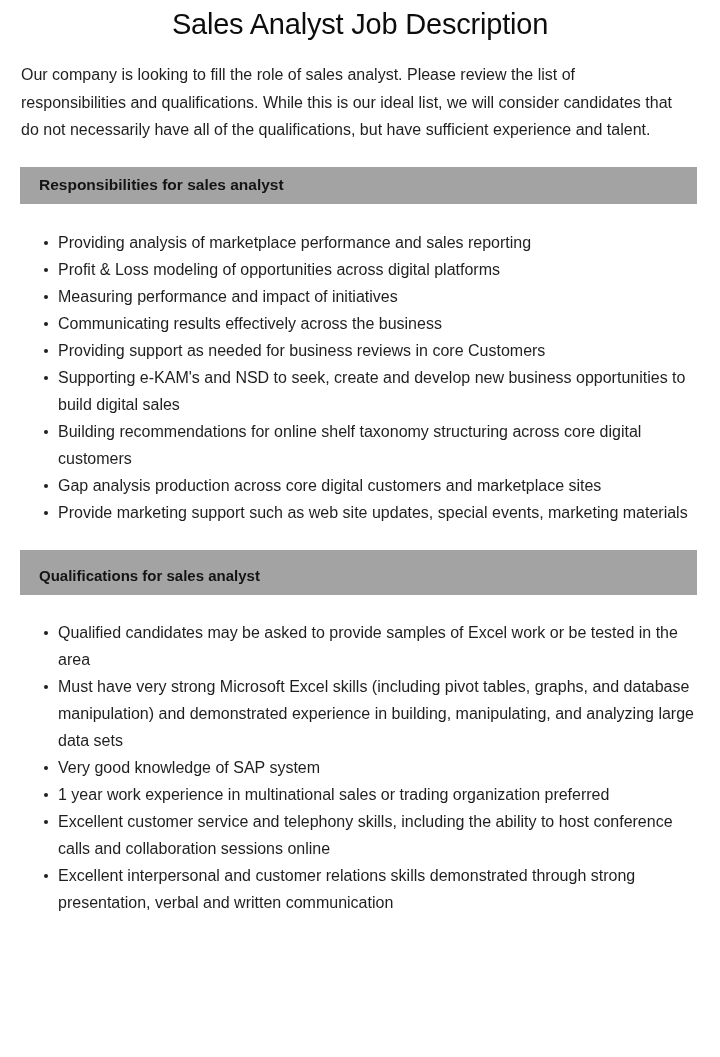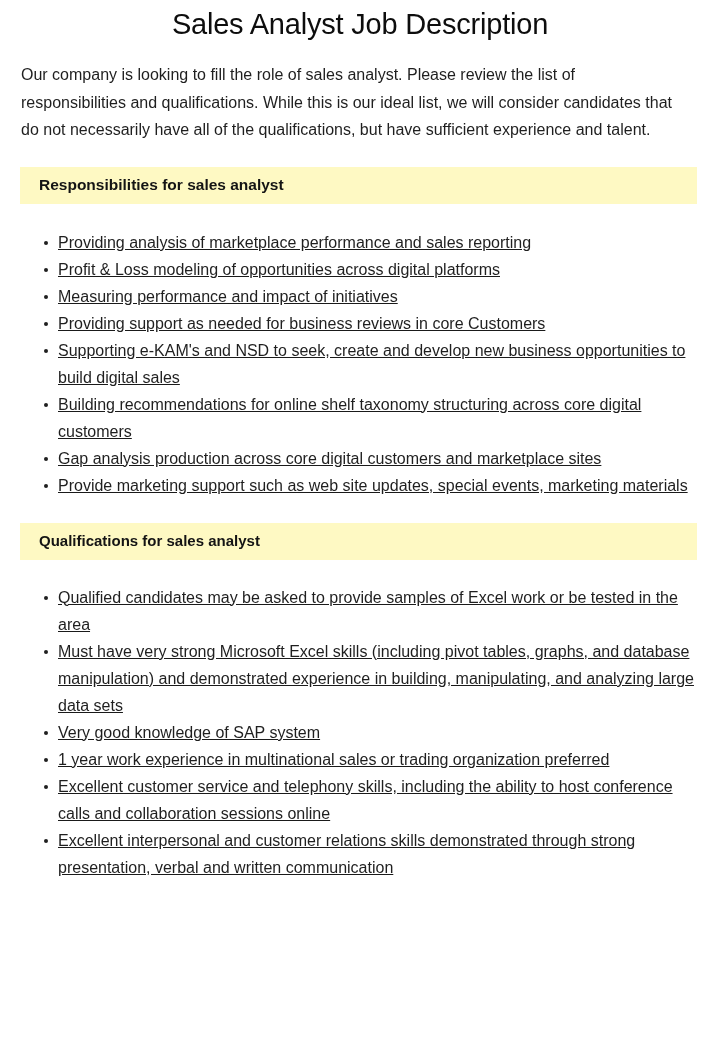--- a/index.html
+++ b/index.html
@@ -38,43 +38,42 @@
   .intro {
     margin: 0;
     padding: 19px 36px 0 21px;
     font-size: 16px;
     line-height: 27.5px;
     color: #1f1f1f;
   }
 
   
   .section-bar {
-    background: #fef9c3;
+    background: #a3a3a3;
     margin: 0 23px 0 20px;
     padding: 9px 0 10px 19px;
     box-sizing: border-box;
   }
   .section-bar.first { margin-top: 23px; }
   .section-bar.second { margin-top: 24px; }
 
   .section-bar .bar-text {
     font-weight: bold;
     color: #141414;
     display: block;
     line-height: 18px;
   }
   .section-bar.first .bar-text { font-size: 15.5px; }
-  .section-bar.second .bar-text { font-size: 15px; }
+  .section-bar.second .bar-text { font-size: 15px; margin-top: 8px; }
 
   
   ul.bullets {
     list-style: none;
     margin: 0;
     padding: 0;
-    text-decoration: underline;
   }
   ul.bullets.first { padding-top: 25px; }
   ul.bullets.second { padding-top: 24px; }
 
   ul.bullets li {
     position: relative;
     margin: 0;
     padding: 0 23px 0 58px;
     font-size: 16px;
     line-height: 27px;
@@ -103,20 +102,21 @@
   <p class="intro">Our company is looking to fill the role of sales analyst. Please review the list of responsibilities and qualifications. While this is our ideal list, we will consider candidates that do not necessarily have all of the qualifications, but have sufficient experience and talent.</p>
 
   <div class="section-bar first">
     <span class="bar-text">Responsibilities for sales analyst</span>
   </div>
 
   <ul class="bullets first">
     <li>Providing analysis of marketplace performance and sales reporting</li>
     <li>Profit &amp; Loss modeling of opportunities across digital platforms</li>
     <li>Measuring performance and impact of initiatives</li>
+    <li>Communicating results effectively across the business</li>
     <li>Providing support as needed for business reviews in core Customers</li>
     <li>Supporting e-KAM's and NSD to seek, create and develop new business opportunities to build digital sales</li>
     <li>Building recommendations for online shelf taxonomy structuring across core digital customers</li>
     <li>Gap analysis production across core digital customers and marketplace sites</li>
     <li>Provide marketing support such as web site updates, special events, marketing materials</li>
   </ul>
 
   <div class="section-bar second">
     <span class="bar-text">Qualifications for sales analyst</span>
   </div>

